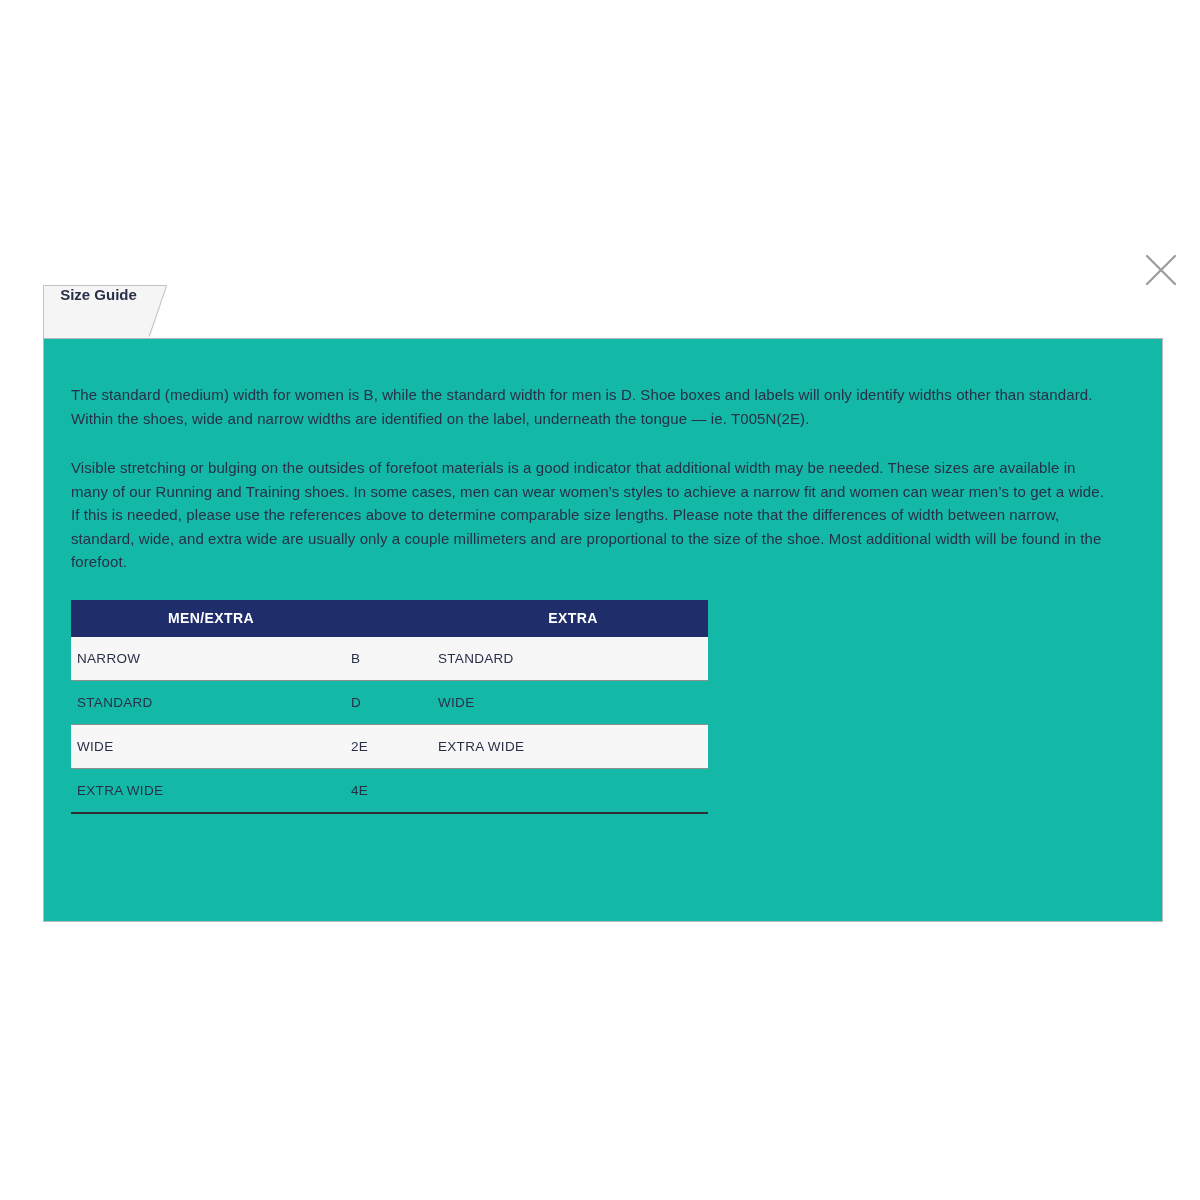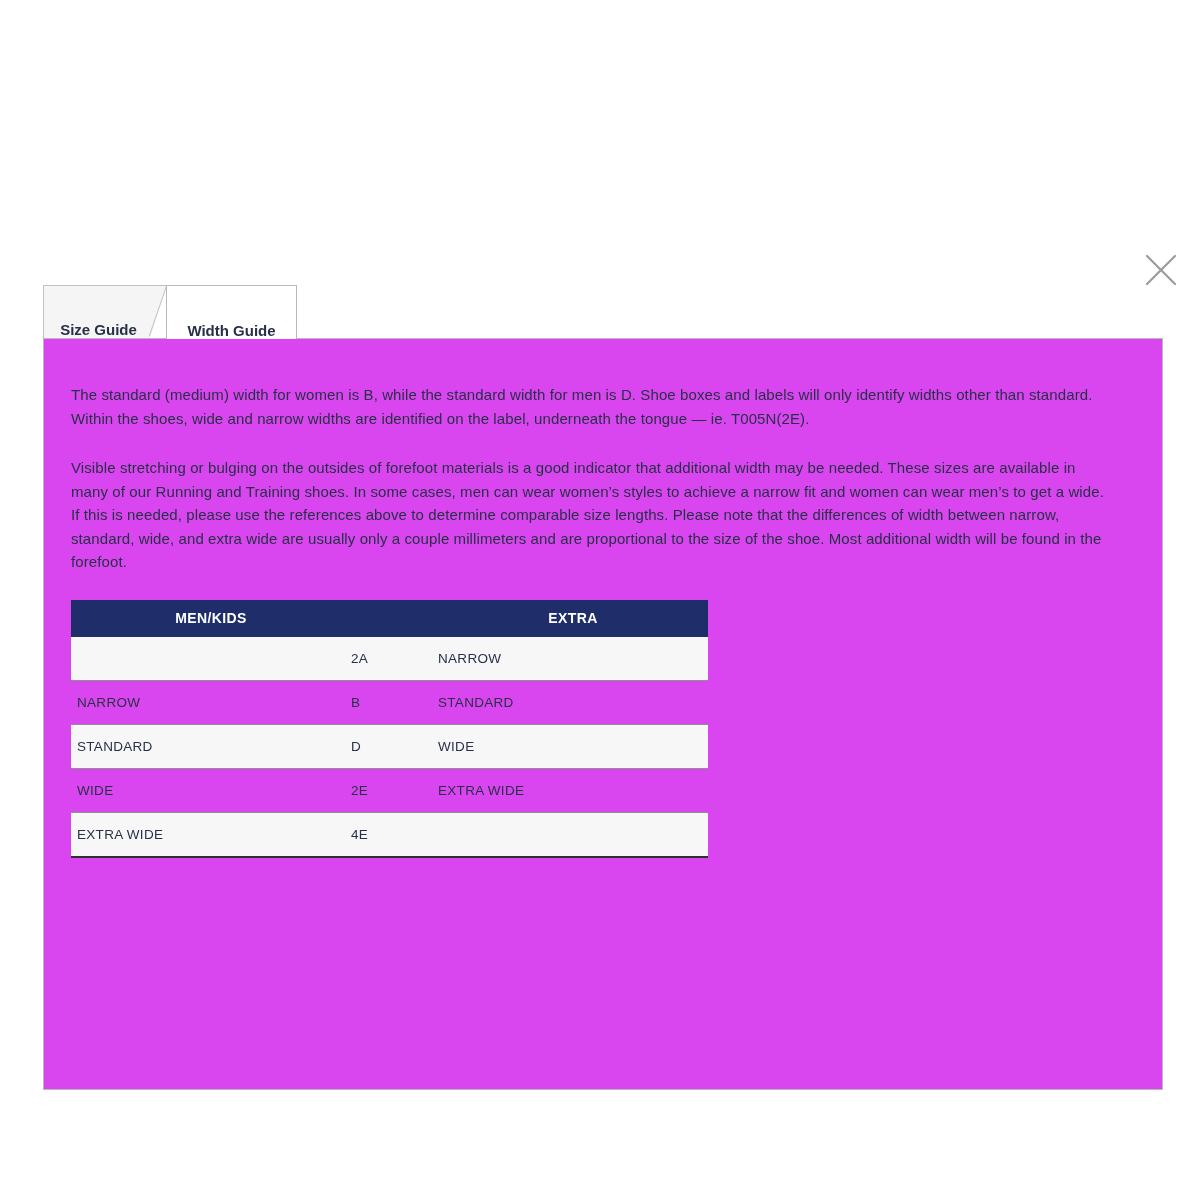--- a/index.html
+++ b/index.html
@@ -14,21 +14,21 @@
 
   
   .close-btn{
     position:absolute;left:1142px;top:251px;width:38px;height:38px;
     background:transparent;border:none;cursor:pointer;padding:0;
   }
 
   
   .tab{
     position:absolute;top:285px;height:53px;
-    display:flex;align-items:flex-end;justify-content:center;
+    display:flex;align-items:flex-start;justify-content:center;
     font-size:15px;font-weight:600;color:var(--text);cursor:pointer;
   }
   .tab-inactive{
     left:43px;width:124px;background:#f5f5f5;
     border:1px solid var(--border-gray);border-bottom:none;border-right:none;
     clip-path:polygon(0 0,100% 0,calc(100% - 17px) 100%,0 100%);
     z-index:2;
     padding-right:14px;
   }
   .tab-edge{
@@ -37,22 +37,22 @@
     z-index:2;
   }
   .tab-active{
     left:166px;width:131px;height:54px;background:#ffffff;
     border:1px solid #b9b9b9;border-bottom:none;
     z-index:3;
   }
 
   
   .panel{
-    position:absolute;left:43px;top:338px;width:1120px;height:752px;
-    background:#d946ef;border:1px solid #b9b9b9;
+    position:absolute;left:43px;top:338px;width:1120px;height:584px;
+    background:#14b8a6;border:1px solid #b9b9b9;
     padding:44px 54px 47px 27px;
     z-index:1;
   }
   .panel p{font-size:15px;line-height:23.5px;letter-spacing:.1px;color:var(--text);}
   .intro{margin-bottom:26px;}
   .section-heading{font-weight:700;}
 
   
   table.width-table{
     width:637px;margin-top:26px;border-collapse:collapse;table-layout:fixed;
@@ -79,49 +79,41 @@
     <svg width="38" height="38" viewBox="0 0 38 38">
       <line x1="5" y1="5" x2="33" y2="33" stroke="#9b9b9b" stroke-width="2.2" stroke-linecap="round"></line>
       <line x1="33" y1="5" x2="5" y2="33" stroke="#9b9b9b" stroke-width="2.2" stroke-linecap="round"></line>
     </svg>
   </button>
 
   <div class="tab tab-inactive">
     <span>Size Guide</span>
   </div>
   <div class="tab-edge"></div>
-  <div class="tab tab-active">
-    <span>Width Guide</span>
-  </div>
 
   <div class="panel">
 
     <p class="intro">The standard (medium) width for women is B, while the standard width for men is D. Shoe boxes and labels will only identify widths other than standard. Within the shoes, wide and narrow widths are identified on the label, underneath the tongue — ie. T005N(2E).</p>
 
     <p class="body-text">Visible stretching or bulging on the outsides of forefoot materials is a good indicator that additional width may be needed. These sizes are available in many of our Running and Training shoes. In some cases, men can wear women’s styles to achieve a narrow fit and women can wear men’s to get a wide. If this is needed, please use the references above to determine comparable size lengths. Please note that the differences of width between narrow, standard, wide, and extra wide are usually only a couple millimeters and are proportional to the size of the shoe. Most additional width will be found in the forefoot.</p>
 
     <table class="width-table">
       <colgroup>
         <col style="width:280px">
         <col style="width:87px">
         <col style="width:270px">
       </colgroup>
       <thead>
         <tr>
-          <th>MEN/KIDS</th>
+          <th>MEN/EXTRA</th>
           <th></th>
           <th>EXTRA</th>
         </tr>
       </thead>
       <tbody>
-        <tr>
-          <td class="c1"></td>
-          <td class="c2">2A</td>
-          <td class="c3">NARROW</td>
-        </tr>
         <tr>
           <td class="c1">NARROW</td>
           <td class="c2">B</td>
           <td class="c3">STANDARD</td>
         </tr>
         <tr>
           <td class="c1">STANDARD</td>
           <td class="c2">D</td>
           <td class="c3">WIDE</td>
         </tr>

